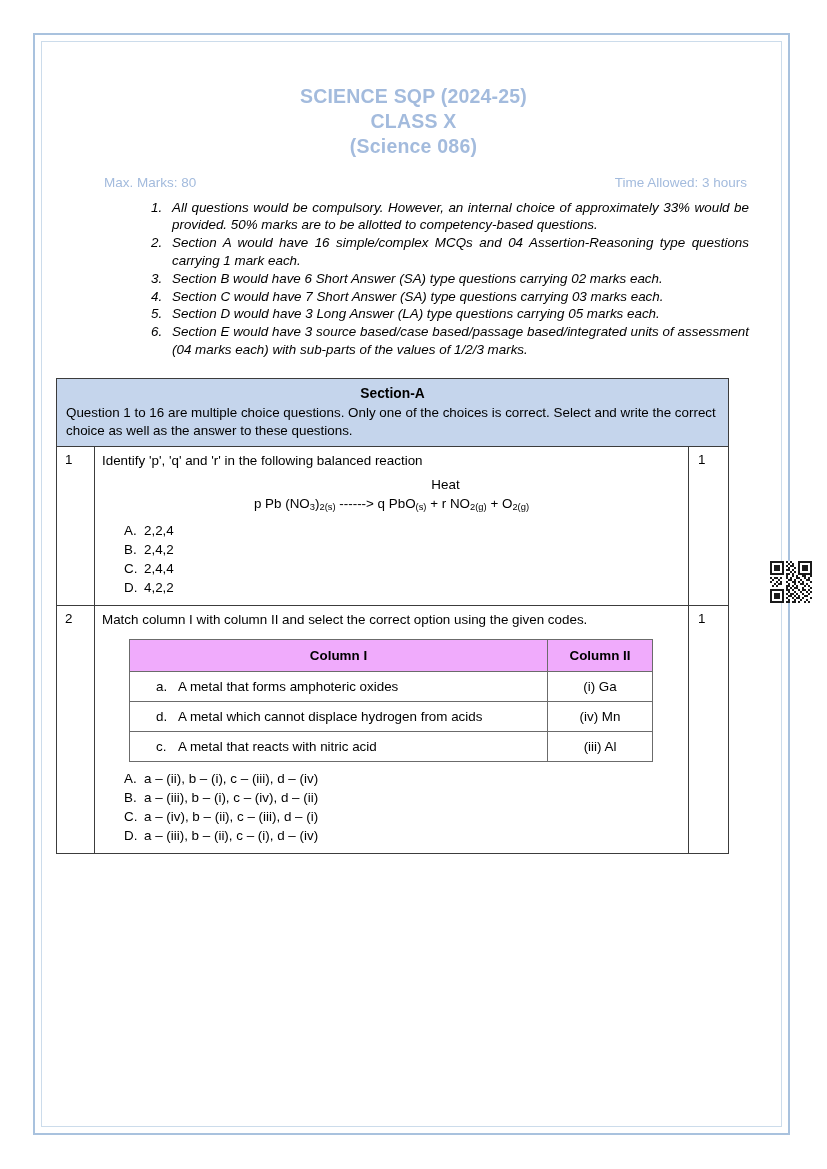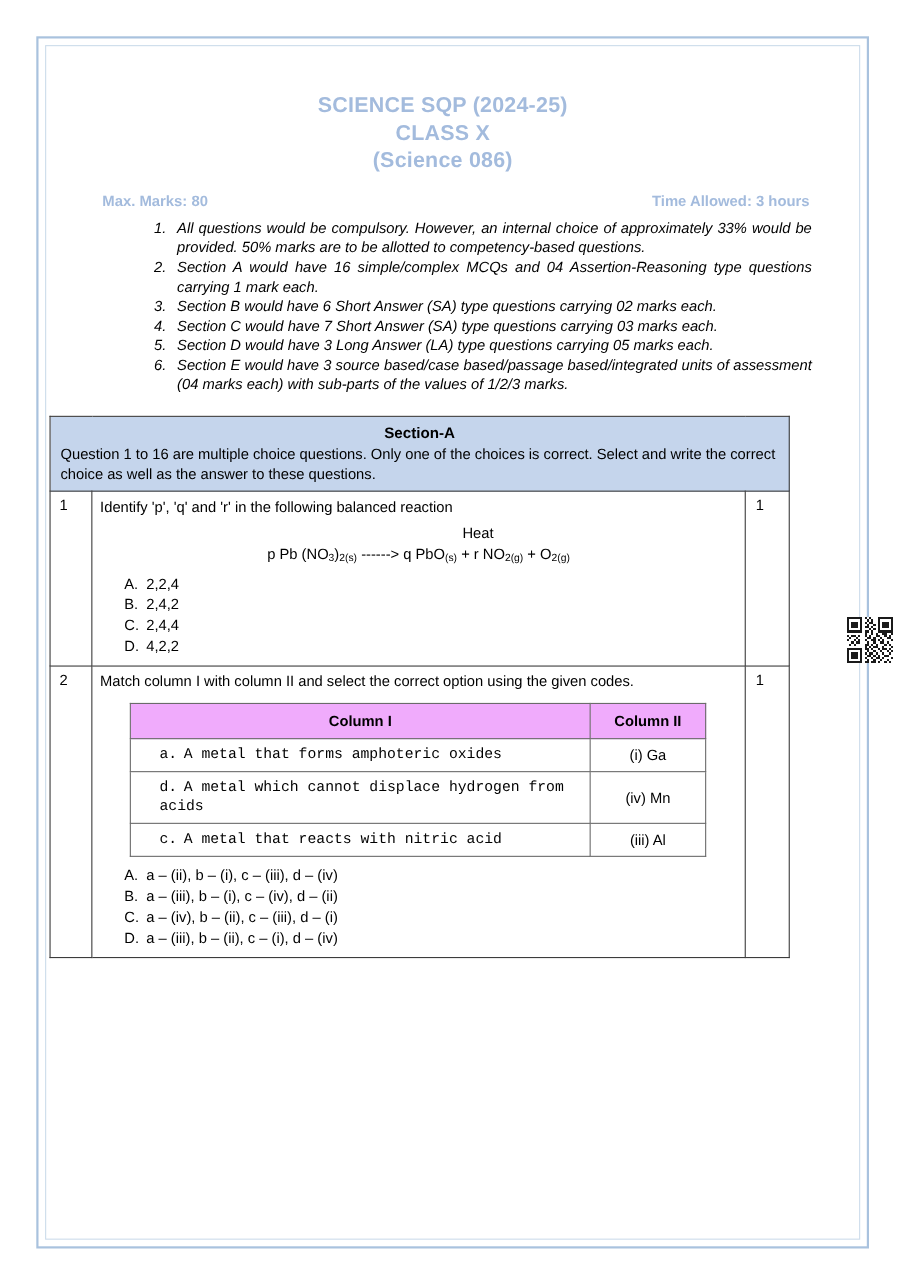--- a/index.html
+++ b/index.html
@@ -30,21 +30,21 @@
     left: 41px;
     top: 41px;
     width: 741px;
     height: 1086px;
     border: 1px solid #ccdceb;
     box-sizing: border-box;
   }
 
   .page-content {
     position: absolute;
-    left: 45px;
+    left: 56px;
     top: 56px;
     width: 715px;
     height: 1058px;
   }
 
   
   .doc-title {
     text-align: center;
     color: #a3bbdd;
     font-weight: bold;
@@ -54,21 +54,21 @@
     margin-top: 28px;
   }
   .doc-title .line2 { font-size: 19.5px; }
   .doc-title .line3 { font-size: 19.5px; }
 
   .meta-row {
     display: flex;
     justify-content: space-between;
     align-items: baseline;
     color: #a3bbdd;
-    font-weight: bold;
+    font-weight: normal;
     font-size: 13.5px;
     margin-top: 16px;
     padding: 0 24px 0 48px;
   }
 
   .gen-instr-title {
     font-weight: bold;
     font-size: 14px;
     color: #000;
     margin-top: 16px;
@@ -167,21 +167,20 @@
     background: #f0abfc;
     font-weight: bold;
     text-align: center;
     padding: 8px 6px;
   }
   .mc1 { width: 418px; }
   .mc2 { width: 105px; }
   table.match td.c1 {
     padding-left: 26px;
     line-height: 17px;
-    font-family: Liberation Mono, monospace;
   }
   table.match td.c1 .itemlbl {
     display: inline-block;
     width: 22px;
   }
   table.match td.c2 {
     text-align: center;
     vertical-align: middle;
   }
 

